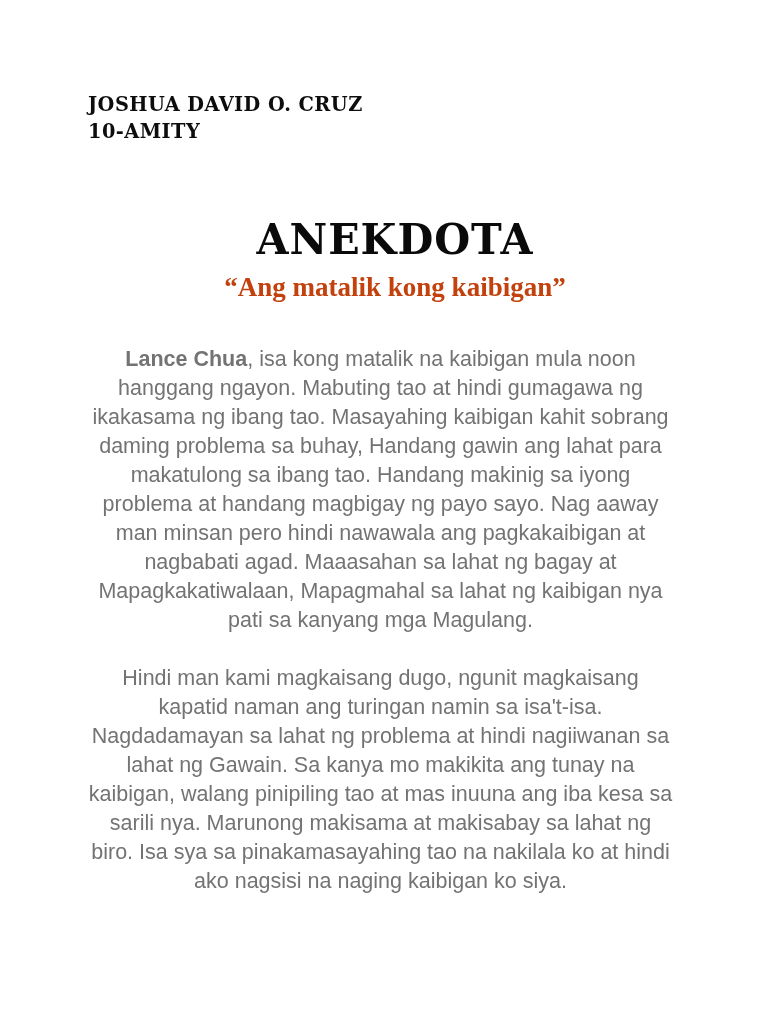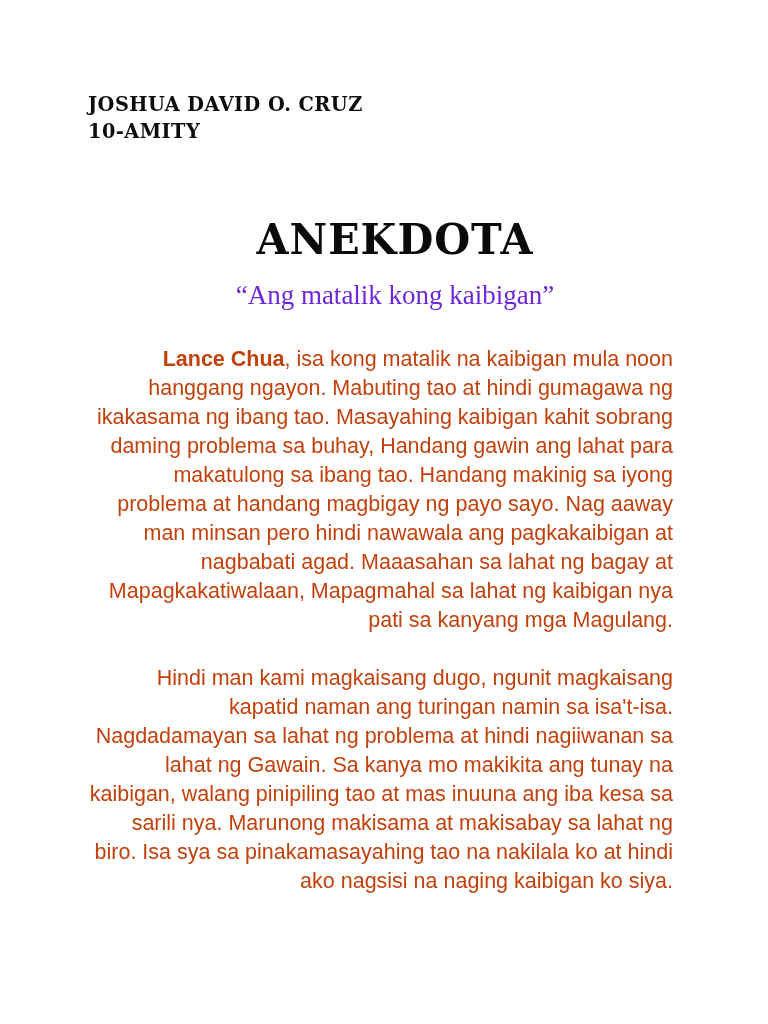--- a/index.html
+++ b/index.html
@@ -54,40 +54,40 @@
     font-family: "DejaVu Serif", "Liberation Serif", serif;
     font-weight: 700;
     font-size: 43px;
     line-height: 50px;
     letter-spacing: 1px;
     color: #0a0a0a;
     transform: scaleX(0.96);
   }
   .doc-subtitle {
     font-family: "Liberation Serif", "DejaVu Serif", serif;
-    font-weight: 400;
+    font-weight: 700;
     font-size: 27px;
     line-height: 34px;
-    color: #6d28d9;
-    margin-top: 14px;
+    color: #c2410c;
+    margin-top: 6px;
   }
 
   
   .body-block {
     position: absolute;
     left: 88px;
     top: 345px;
     width: 585px;
   }
   .para {
     font-family: "Liberation Sans", sans-serif;
     font-size: 21.5px;
     line-height: 29px;
-    color: #c2410c;
-    text-align: right;
+    color: #737373;
+    text-align: center;
     margin: 0;
   }
   .para + .para {
     margin-top: 29px;
   }
   .lead-name {
     font-weight: 700;
   }
 </style>
 </head>

